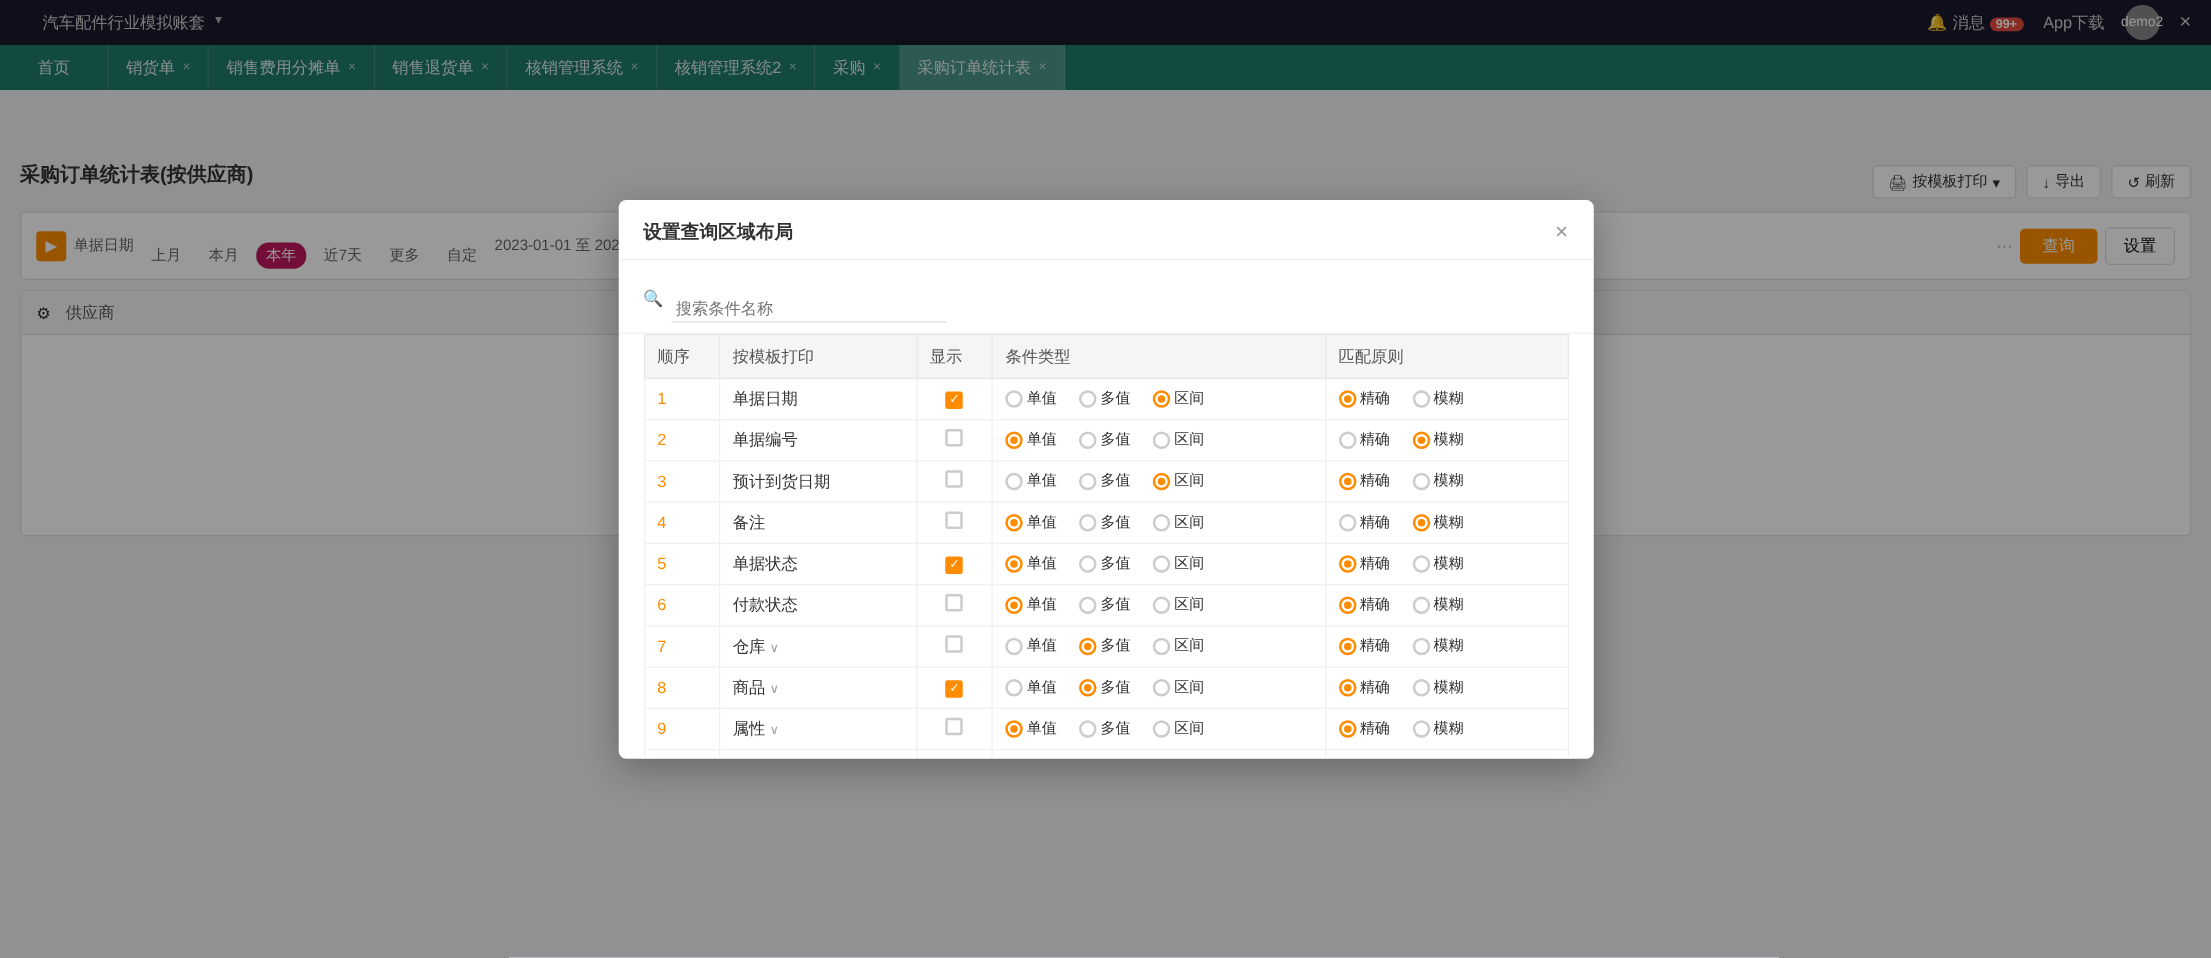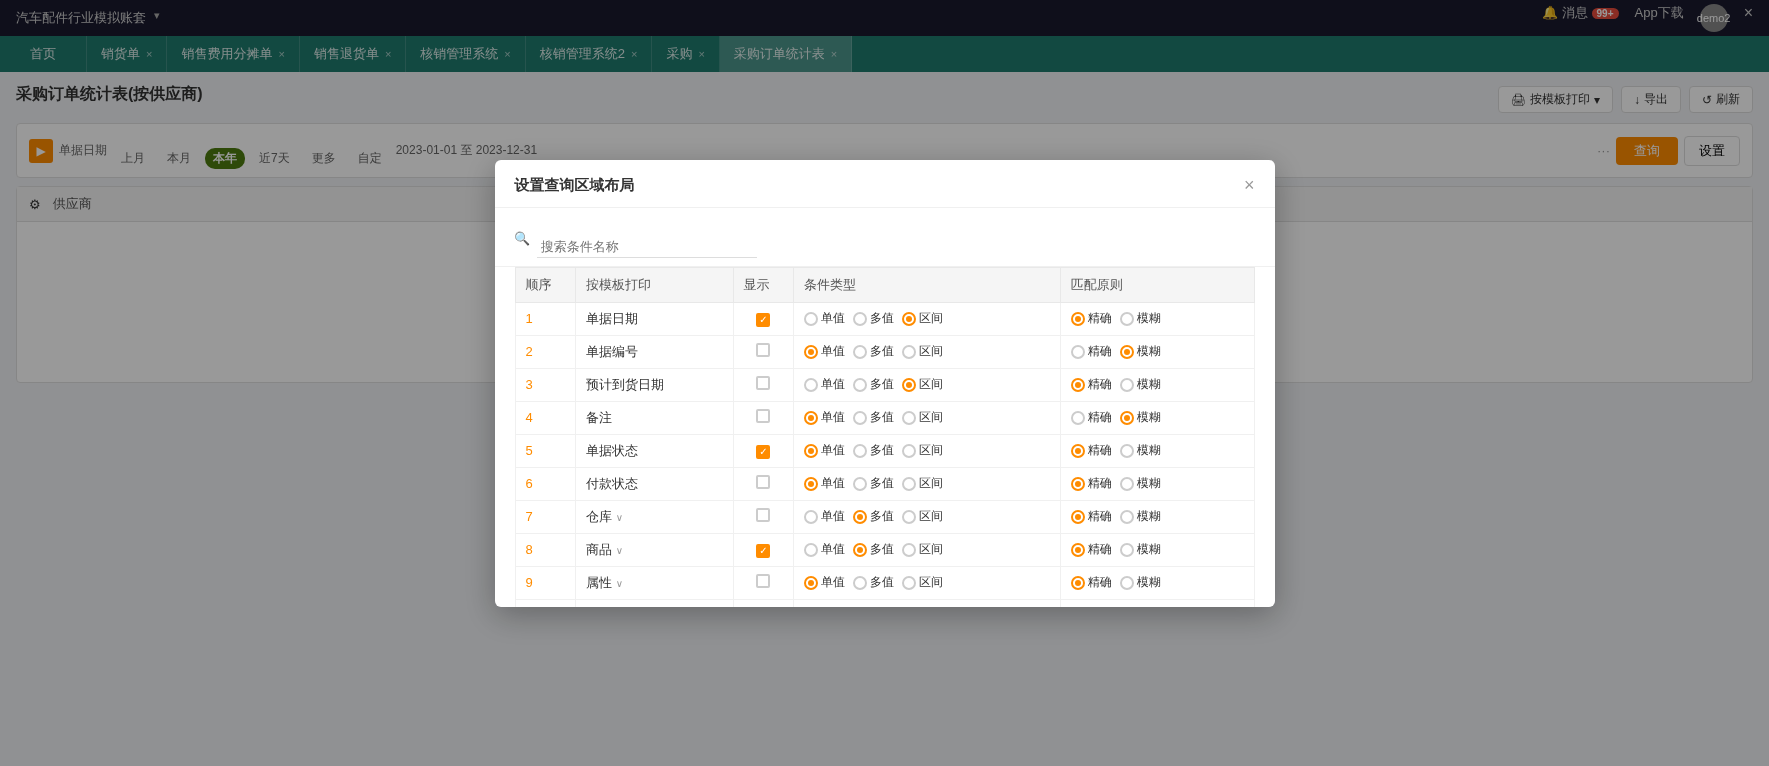--- a/index.html
+++ b/index.html
@@ -13,24 +13,25 @@
       align-items: center;
       padding: 0 16px;
       justify-content: space-between;
     }
     .top-nav-left {
       display: flex;
       align-items: flex-start;
       gap: 8px;
       color: #ccc;
       font-size: 13px;
+      margin-left: 18px;
     }
     .top-nav-right {
       display: flex;
-      align-items: flex-start;
+      align-items: center;
       gap: 16px;
       color: #ccc;
       font-size: 13px;
     }
     .badge-red {
       background: #e74c3c;
       color: white;
       border-radius: 10px;
       padding: 0 5px;
       font-size: 10px;
@@ -105,25 +106,24 @@
     .date-btn {
       padding: 2px 8px;
       border: none;
       background: transparent;
       cursor: pointer;
       color: #666;
       font-size: 12px;
       margin-top: 16px;
     }
     .date-btn.active {
-      background: #4d7c0f;
+      background: #be185d;
       color: white;
       border-radius: 10px;
       padding: 2px 8px;
-      font-weight: bold;
     }
 
     .btn-print, .btn-export, .btn-refresh {
       background: white;
       border: 1px solid #ddd;
       border-radius: 4px;
       padding: 4px 12px;
       font-size: 12px;
       cursor: pointer;
       display: flex;
@@ -255,21 +255,21 @@
     .cond-table tbody td {
       padding: 7px 10px;
       font-size: 13px;
       color: #333;
       border: 1px solid #f0f0f0;
       vertical-align: middle;
     }
     .radio-group {
       display: flex;
       align-items: center;
-      gap: 8px;
+      gap: 18px;
     }
     .radio-item {
       display: flex;
       align-items: center;
       gap: 3px;
       cursor: pointer;
       font-size: 12px;
       white-space: nowrap;
     }
     .radio-circle {
@@ -404,21 +404,21 @@
     <span>采购</span>
     <span class="tab-close">×</span>
   </div>
   <div class="tab-item" style="background: rgba(255,255,255,0.2);">
     <span>采购订单统计表</span>
     <span class="tab-close">×</span>
   </div>
 </div>
 
 <div class="page-area">
-  <div style="display:flex; align-items:center; justify-content:space-between; margin-bottom:8px;">
+  <div style="display:flex; align-items:center; justify-content:space-between; margin-bottom:8px;margin-top:46px;">
     <h2 class="page-title">采购订单统计表(按供应商)</h2>
     <div style="display:flex; gap:8px; align-items:center;">
       <button class="btn-print">
         🖨 <span>按模板打印</span> ▾
       </button>
       <button class="btn-export">
         ↓ <span>导出</span>
       </button>
       <button class="btn-refresh">
         ↺ <span>刷新</span>

